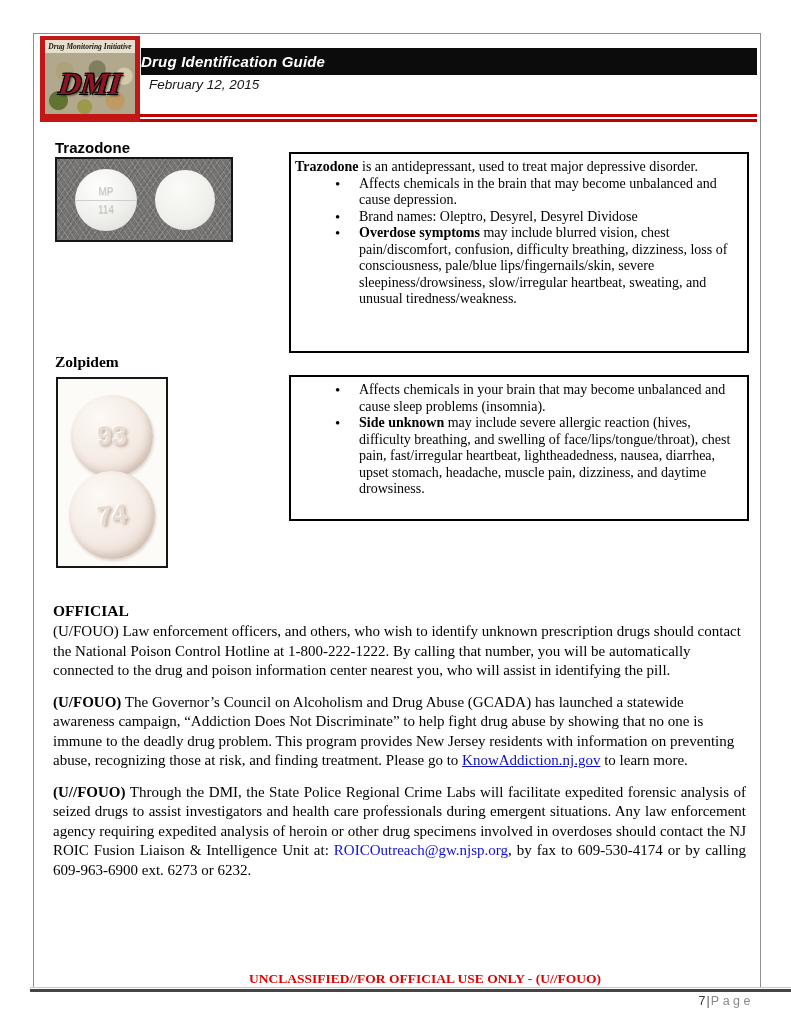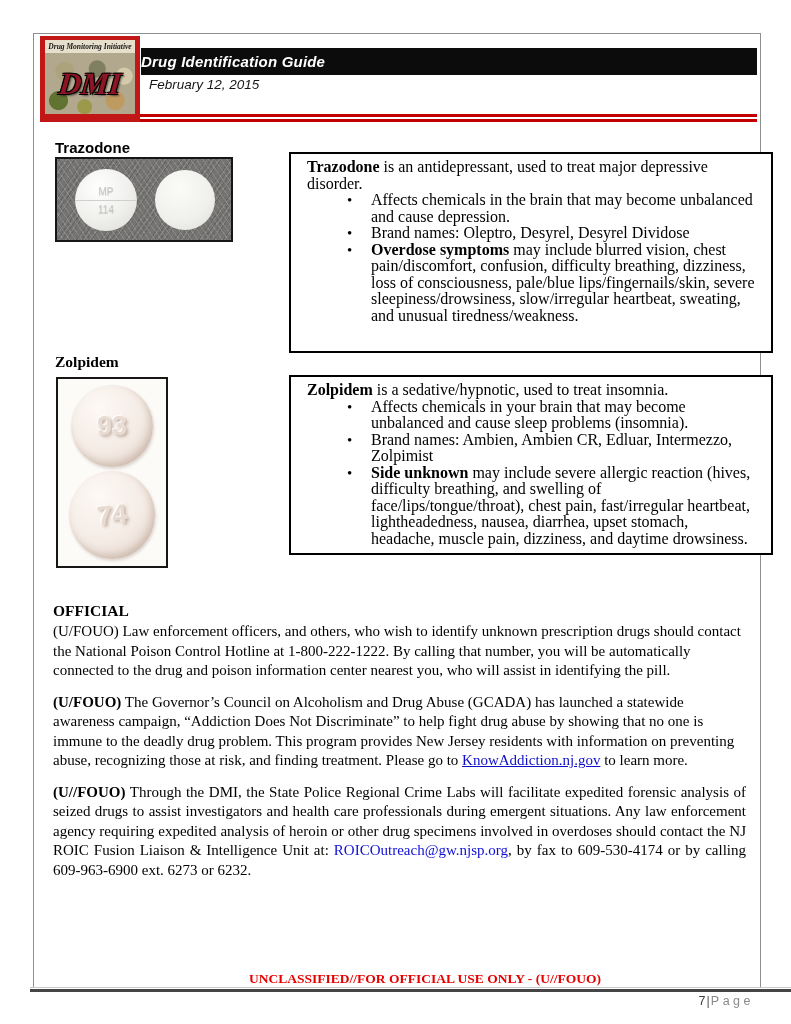--- a/index.html
+++ b/index.html
@@ -54,27 +54,27 @@
   .pill-traz-left .imp{font:10px "Liberation Sans",sans-serif;color:#c9c9c5;
     text-shadow:0 1px 1px rgba(0,0,0,.18),0 -1px 0 rgba(255,255,255,.5);line-height:11px;}
   .score{width:100%;height:1px;background:#cfcfcb;margin:3px 0;}
   .pill-traz-right{left:98px;top:11px;width:60px;height:60px;
     background:radial-gradient(circle at 40% 32%,#fbfbf9,#efefeb 60%,#dcdcd7 100%);}
   .zolp-img{position:absolute;left:56px;top:377px;width:108px;height:187px;border:2px solid #161616;
     background:#fdfbf8;}
   .pill-z{display:flex;align-items:center;justify-content:center;
     background:radial-gradient(circle at 35% 28%,#fdf9f5,#f4ebe4 55%,#decfc6 100%);
     box-shadow:inset -3px -4px 7px rgba(160,128,110,.35),1px 2px 3px rgba(120,100,90,.25);}
-  .pill-z-top{left:13px;top:6px;width:82px;height:82px;text-align:center;}
+  .pill-z-top{left:13px;top:16px;width:82px;height:82px;text-align:center;}
   .pill-z-bottom{left:11px;top:92px;width:86px;height:88px;}
   .pill-z .imp{font:bold 27px "Liberation Sans",sans-serif;color:#e8dbd2;
     text-shadow:-1px -1px 1px rgba(255,255,255,.95),2px 2px 3px rgba(150,118,100,.5);}
   .pill-z-bottom .imp{transform:rotate(-6deg);}
   .info-box{position:absolute;left:289px;width:448px;border:2px solid #000;
-    padding:5px 16px 6px;background:#fff;font-size:16px;line-height:16.5px;}
+    padding:5px 4px 6px;background:#fff;font-size:14px;line-height:16.5px;}
   .info-box.traz{top:152px;min-height:186px;}
   .info-box.zolp{top:375px;min-height:131px;}
   .info-box ul{margin:0;padding-left:64px;}
   .info-box li{list-style:none;position:relative;}
   .info-box li::before{content:"\2022";position:absolute;left:-24px;font-size:15px;}
   
   .referral{position:absolute;left:53px;top:601px;width:693px;font-size:15px;line-height:19.5px;}
   .referral h3{margin:0 0 1px;font-size:15.5px;line-height:20px;}
   .referral p{margin:0 0 12px;}
   .referral p.justify{text-align:justify;margin-bottom:0;}
@@ -126,24 +126,22 @@
 <div class="drug-heading-serif" style="left:55px;top:353px;">Zolpidem</div>
 <div class="zolp-img">
   <div class="pill pill-z pill-z-top">
     <span class="imp">93</span>
   </div>
   <div class="pill pill-z pill-z-bottom">
     <span class="imp">74</span>
   </div>
 </div>
 <div class="info-box zolp">
-  <div><b>Zolpidem</b><span> is a sedative/hypnotic, used to treat insomnia.</span></div>
   <ul>
     <li><b></b><span>Affects chemicals in your brain that may become unbalanced and cause sleep problems (insomnia).</span></li>
-    <li><b></b><span>Brand names: Ambien, Ambien CR, Edluar, Intermezzo, Zolpimist</span></li>
     <li><b>Side unknown</b><span> may include severe allergic reaction (hives, difficulty breathing, and swelling of face/lips/tongue/throat), chest pain, fast/irregular heartbeat, lightheadedness, nausea, diarrhea, upset stomach, headache, muscle pain, dizziness, and daytime drowsiness.</span></li>
   </ul>
 </div>
 
 <div class="referral">
   <h3>OFFICIAL</h3>
   <p>(U/FOUO) Law enforcement officers, and others, who wish to identify unknown prescription drugs should contact the National Poison Control Hotline at 1-800-222-1222.  By calling that number, you will be automatically connected to the drug and poison information center nearest you, who will assist in identifying the pill.</p>
   <p><span class="bi">(U/FOUO)</span><span> The Governor’s Council on Alcoholism and Drug Abuse (GCADA) has launched a statewide awareness campaign, “Addiction Does Not Discriminate” to help fight drug abuse by showing that no one is immune to the deadly drug problem. This program provides New Jersey residents with information on preventing abuse, recognizing those at risk, and finding treatment. Please go to </span><a class="link-underline">KnowAddiction.nj.gov</a><span> to learn more.</span></p>
   <p class="justify"><span class="bi">(U//FOUO)</span><span> Through the DMI, the State Police Regional Crime Labs will facilitate expedited forensic analysis of seized drugs to assist investigators and health care professionals during emergent situations. Any law enforcement agency requiring expedited analysis of heroin or other drug specimens involved in overdoses should contact the NJ ROIC Fusion Liaison &amp; Intelligence Unit at: </span><a class="link-plain">ROICOutreach@gw.njsp.org</a><span>, by fax to 609-530-4174 or by calling 609-963-6900 ext. 6273 or 6232.</span></p>
 </div>

